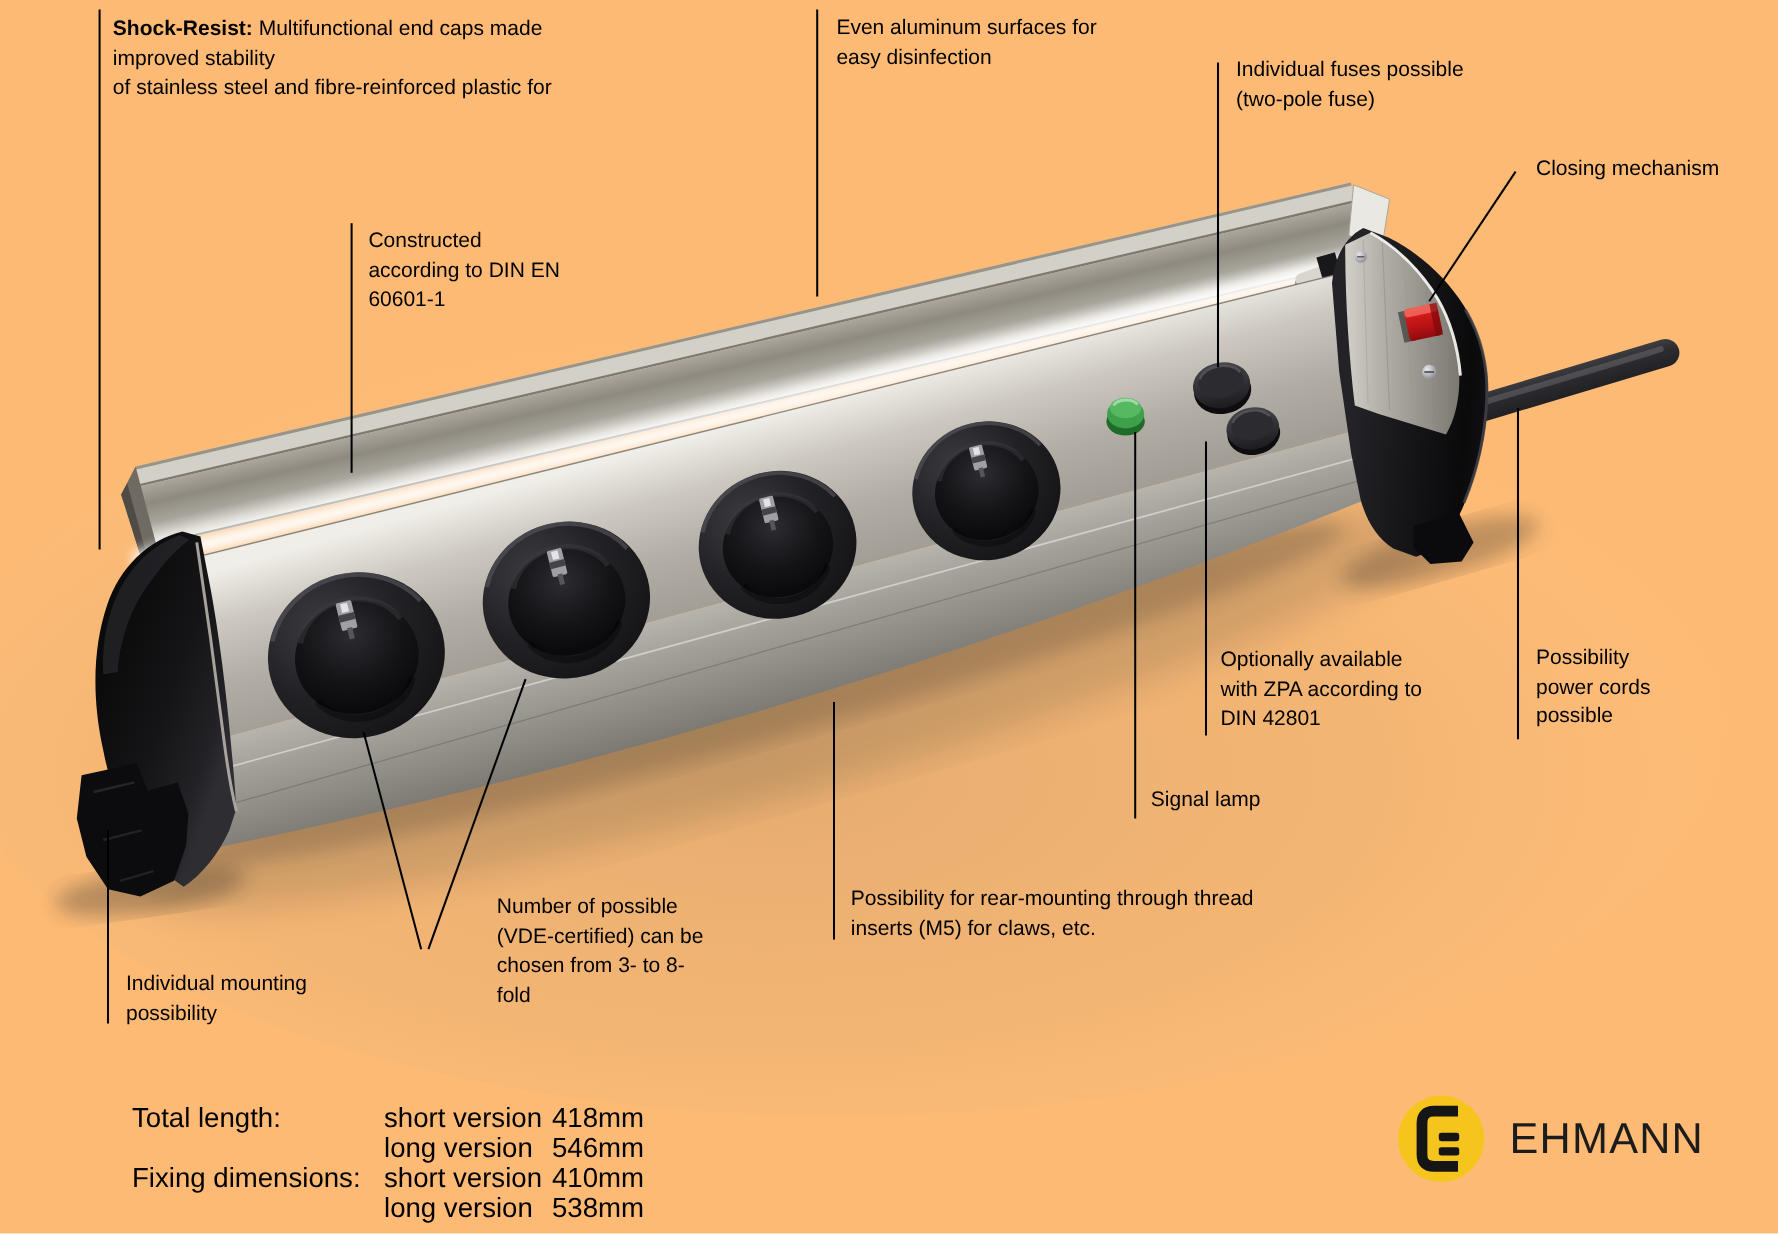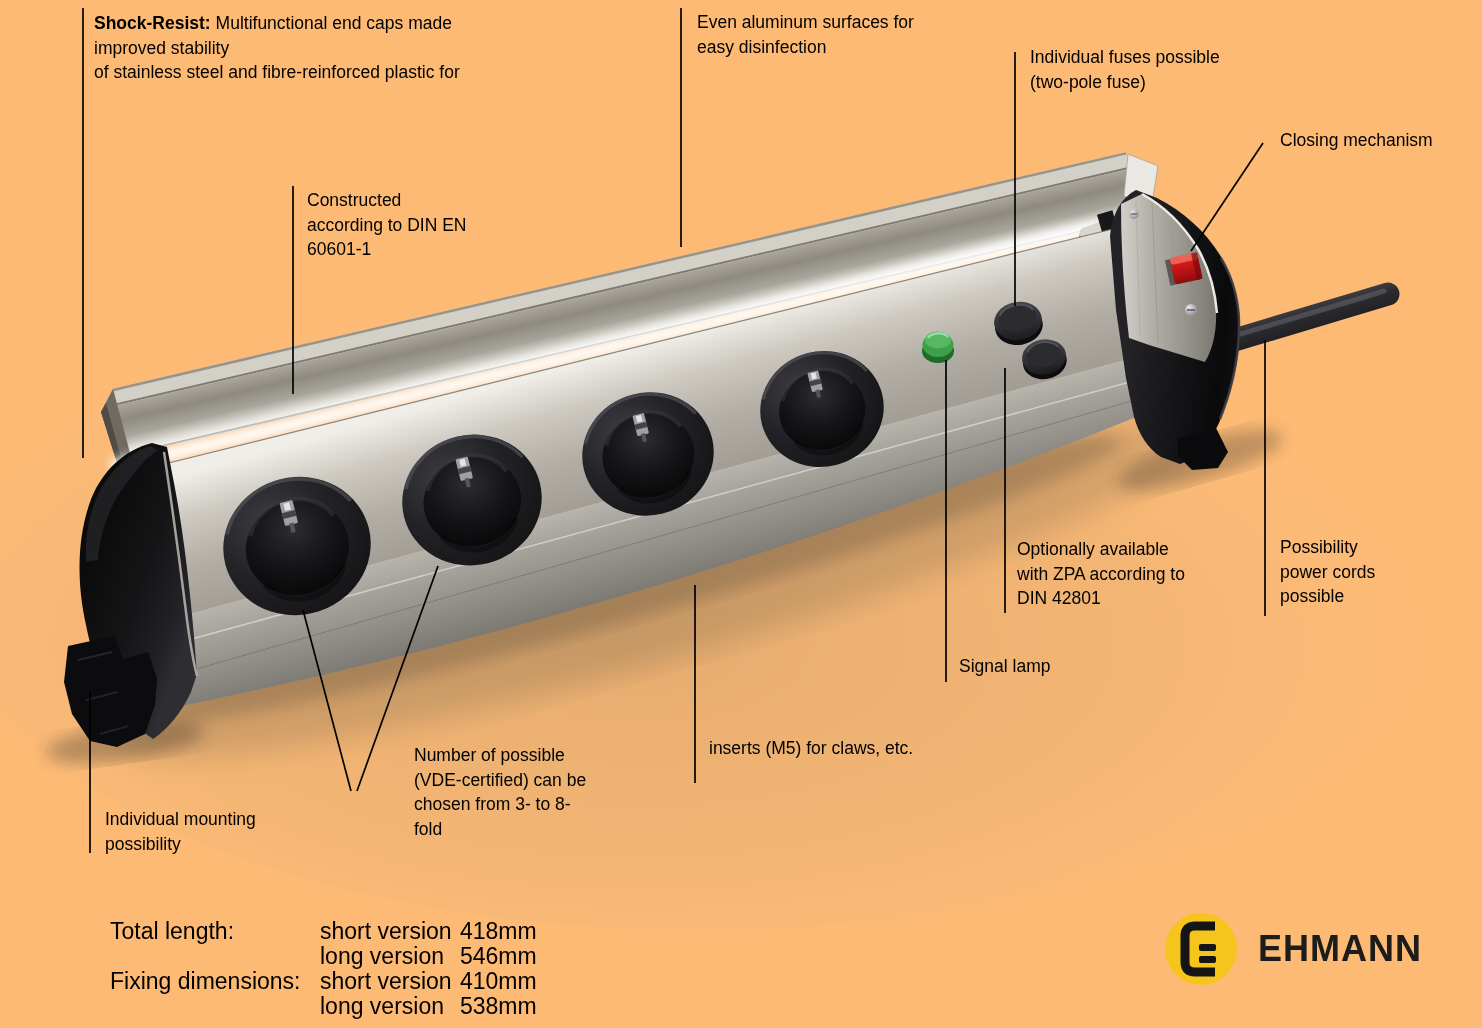--- a/index.html
+++ b/index.html
@@ -5,21 +5,21 @@
   html,body{margin:0;padding:0;background:#fff;}
   #stage{position:relative;width:1482px;height:1028px;background:#fdba74;overflow:hidden;
          font-family:"Liberation Sans","DejaVu Sans",sans-serif;color:#000;}
   #stage svg.scene{position:absolute;left:0;top:0;}
   .ann{position:absolute;font-size:17.5px;line-height:1.4;color:#000;}
   .ann .ln{display:block;}
   .b{font-weight:bold;}
   #spec-table{position:absolute;left:110px;top:919px;display:grid;
               grid-template-columns:210px 140px 80px;font-size:23px;line-height:25px;}
   #brand{position:absolute;left:1163px;top:910px;display:flex;align-items:center;gap:17px;}
-  #brand .wordmark{font-size:36px;font-weight:700;letter-spacing:1px;color:#1c1c1c;}
+  #brand .wordmark{font-size:36px;font-weight:400;letter-spacing:1px;color:#1c1c1c;}
 </style>
 </head>
 <body>
 
 <div id="stage">
 
   <svg class="scene" width="1482" height="1028" viewBox="0 0 1482 1028">
     <defs>
       <filter id="blur8">
           <feGaussianBlur stdDeviation="8"></feGaussianBlur>
@@ -314,20 +314,21 @@
     <span class="ln">Possibility</span>
     <span class="ln">power cords</span>
     <span class="ln">possible</span>
   </div>
 
   <div class="ann" style="left:959px;top:654px;">
     <span class="ln">Signal lamp</span>
   </div>
 
   <div class="ann" style="left:709px;top:736px;">
+    <span class="ln">Possibility for rear-mounting through thread</span>
     <span class="ln">inserts (M5) for claws, etc.</span>
   </div>
 
   <div class="ann" style="left:414px;top:743px;">
     <span class="ln">Number of possible</span>
     <span class="ln">(VDE-certified) can be</span>
     <span class="ln">chosen from 3- to 8-</span>
     <span class="ln">fold</span>
   </div>
 

